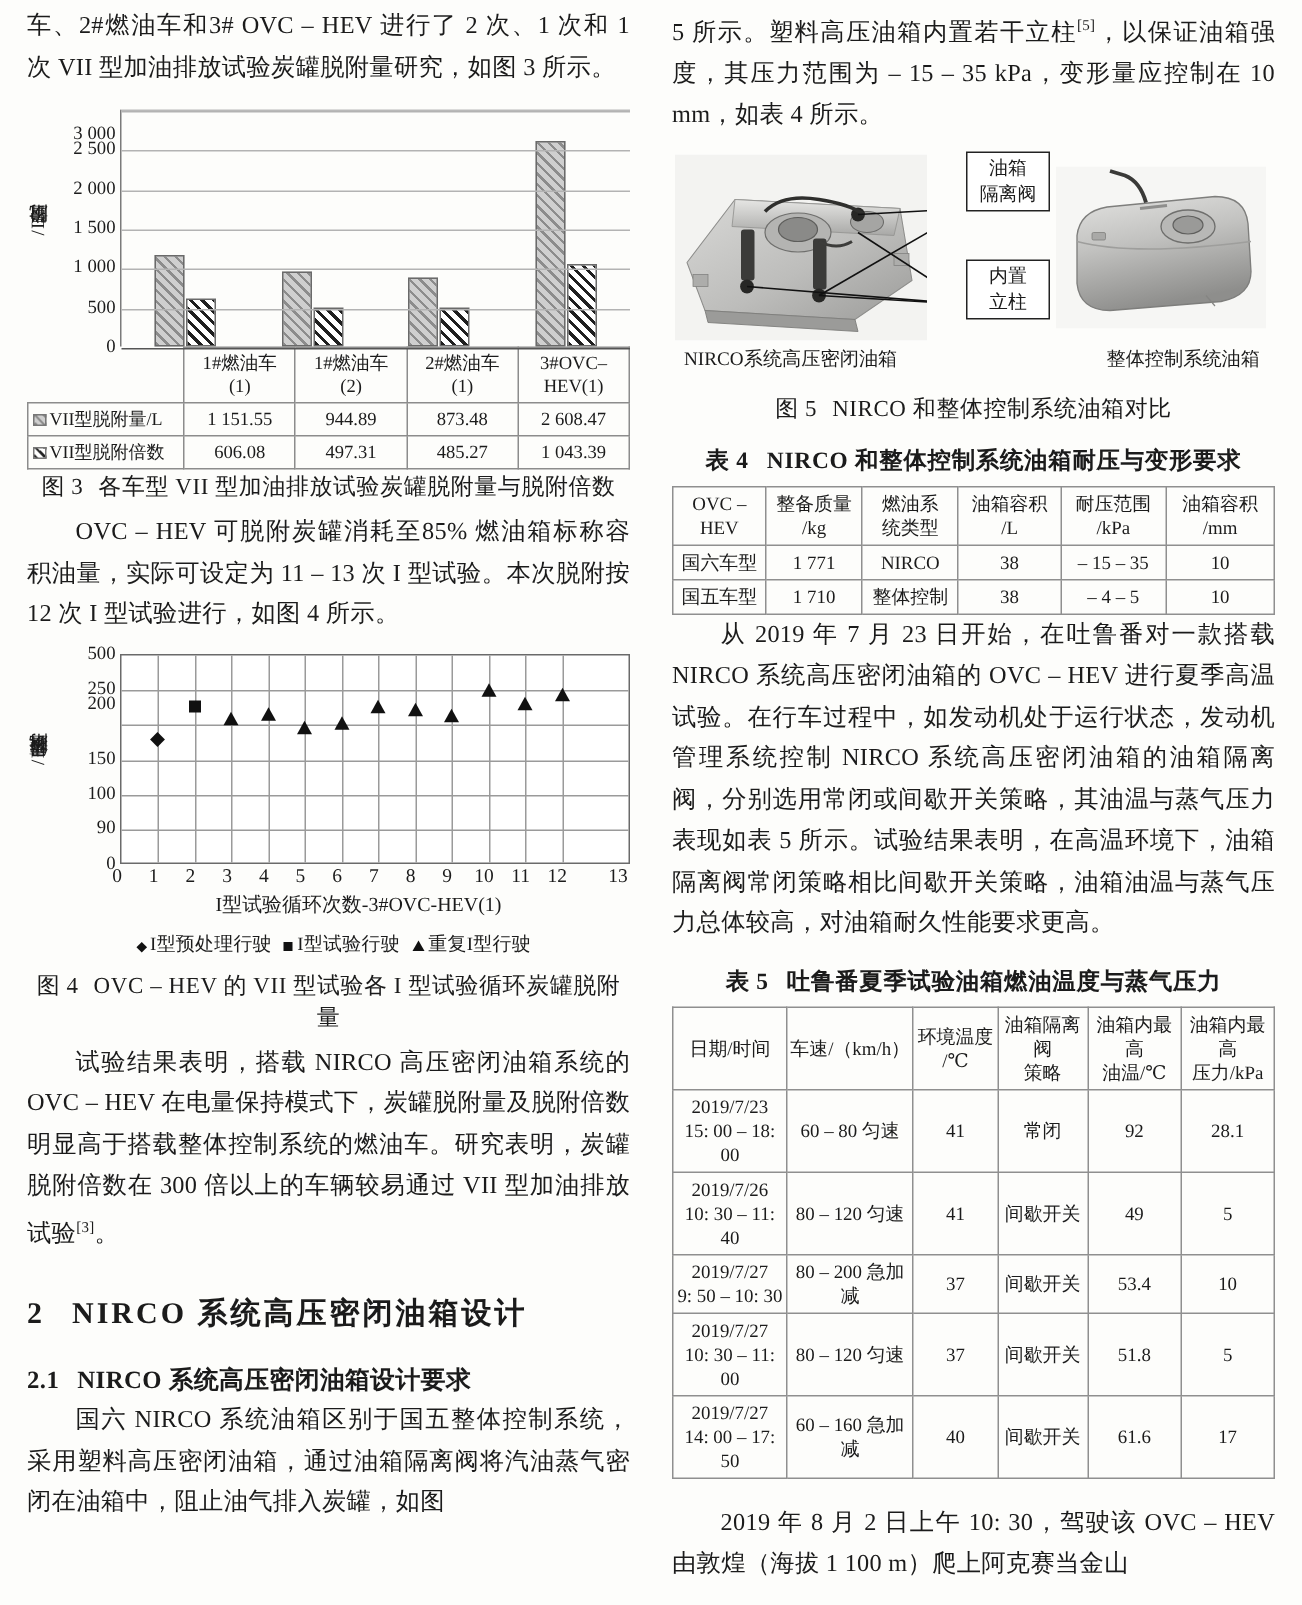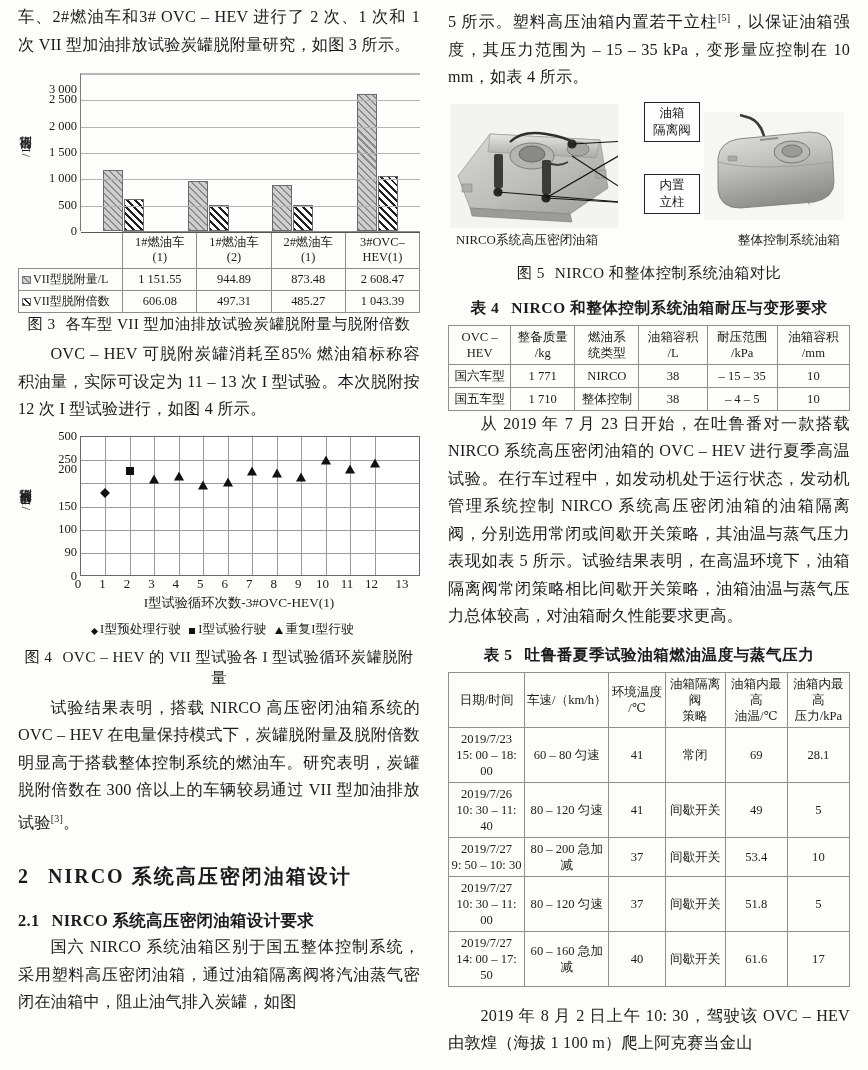--- a/index.html
+++ b/index.html
@@ -285,21 +285,21 @@
           <span style="left: 73.3846px; top: 0px;">3</span>
           <span style="left: 97.8462px; top: 0px;">4</span>
           <span style="left: 122.308px; top: 0px;">5</span>
           <span style="left: 146.769px; top: 0px;">6</span>
           <span style="left: 171.231px; top: 0px;">7</span>
           <span style="left: 195.692px; top: 0px;">8</span>
           <span style="left: 220.154px; top: 0px;">9</span>
           <span style="left: 244.615px; top: 0px;">10</span>
           <span style="left: 269.077px; top: 0px;">11</span>
           <span style="left: 293.538px; top: 0px;">12</span>
-          <span style="left: 324px; top: 0px;">13</span>
+          <span style="left: 334px; top: 0px;">13</span>
         </div>
       <div class="xaxis-label">I型试验循环次数-3#OVC-HEV(1)</div>
       <div class="legend4" id="f4legend"><span class="lg-d"></span><span>I型预处理行驶</span><span class="lg-s"></span><span>I型试验行驶</span><span class="lg-t"></span><span>重复I型行驶</span></div>
     </div>
 
     <div class="caption">
       <span class="num">图 4</span><span>OVC – HEV 的 VII 型试验各 I 型试验循环炭罐脱附量</span>
     </div>
 
     <p class="body indent"><span>试验结果表明，搭载 NIRCO 高压密闭油箱系统的 OVC – HEV 在电量保持模式下，炭罐脱附量及脱附倍数明显高于搭载整体控制系统的燃油车。研究表明，炭罐脱附倍数在 300 倍以上的车辆较易通过 VII 型加油排放试验</span><span class="sup">[3]</span><span>。</span></p>
@@ -494,21 +494,21 @@
         </thead>
         <tbody>
           <tr>
             <td>
               <div>2019/7/23</div>
               <div>15: 00 – 18: 00</div>
             </td>
             <td>60 – 80 匀速</td>
             <td>41</td>
             <td>常闭</td>
-            <td>69</td>
+            <td>92</td>
             <td>28.1</td>
           </tr>
           <tr>
             <td>
               <div>2019/7/26</div>
               <div>10: 30 – 11: 40</div>
             </td>
             <td>80 – 120 匀速</td>
             <td>41</td>
             <td>间歇开关</td>

